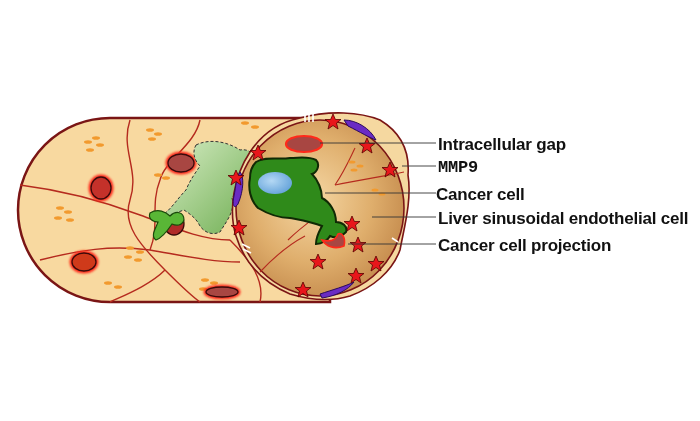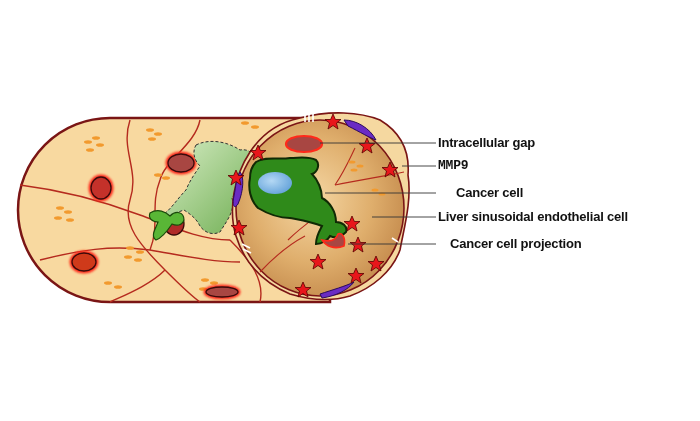--- a/index.html
+++ b/index.html
@@ -1,20 +1,20 @@
 <!DOCTYPE html>
 <html><head>
 <meta charset="utf-8">
 <style>
   html, body { margin:0; padding:0; background:#ffffff; }
   body { width:700px; height:421px; position:relative; overflow:hidden; font-family:"Liberation Sans", sans-serif; }
   #diagram { position:absolute; left:0; top:0; width:700px; height:421px; }
   .label {
     position:absolute; font-family:"Liberation Sans", sans-serif; font-weight:bold;
-    font-size:13px; color:#111; white-space:nowrap; letter-spacing:-0.2px;
+    font-size:17px; color:#111; white-space:nowrap; letter-spacing:-0.2px;
   }
 </style>
 </head>
 <body>
 
 <svg id="diagram" viewBox="0 0 700 421" xmlns="http://www.w3.org/2000/svg">
   <defs>
     <radialGradient id="openGrad" cx="0.45" cy="0.45" r="0.6">
       <stop offset="0" stop-color="#f5d7a4"></stop>
       <stop offset="0.6" stop-color="#dfae6c"></stop>
@@ -148,15 +148,15 @@
     <line x1="320" y1="143" x2="436" y2="143"></line>
     <line x1="402" y1="166" x2="436" y2="166"></line>
     <line x1="325" y1="193" x2="436" y2="193"></line>
     <line x1="372" y1="217" x2="436" y2="217"></line>
     <line x1="348" y1="244" x2="436" y2="244"></line>
   </g>
 </svg>
 
 <div class="label" style="left:438px;top:135px;">Intracellular gap</div>
 <div class="label" style="left:438px;top:158px;font-family:Liberation Mono, monospace;">MMP9</div>
-<div class="label" style="left:456px;top:185px;">Cancer cell</div>
+<div class="label" style="left:436px;top:185px;">Cancer cell</div>
 <div class="label" style="left:438px;top:209px;">Liver sinusoidal endothelial cell</div>
-<div class="label" style="left:438px;top:236px;margin-left:12px;">Cancer cell projection</div>
+<div class="label" style="left:438px;top:236px;">Cancer cell projection</div>
 
 </body></html>

